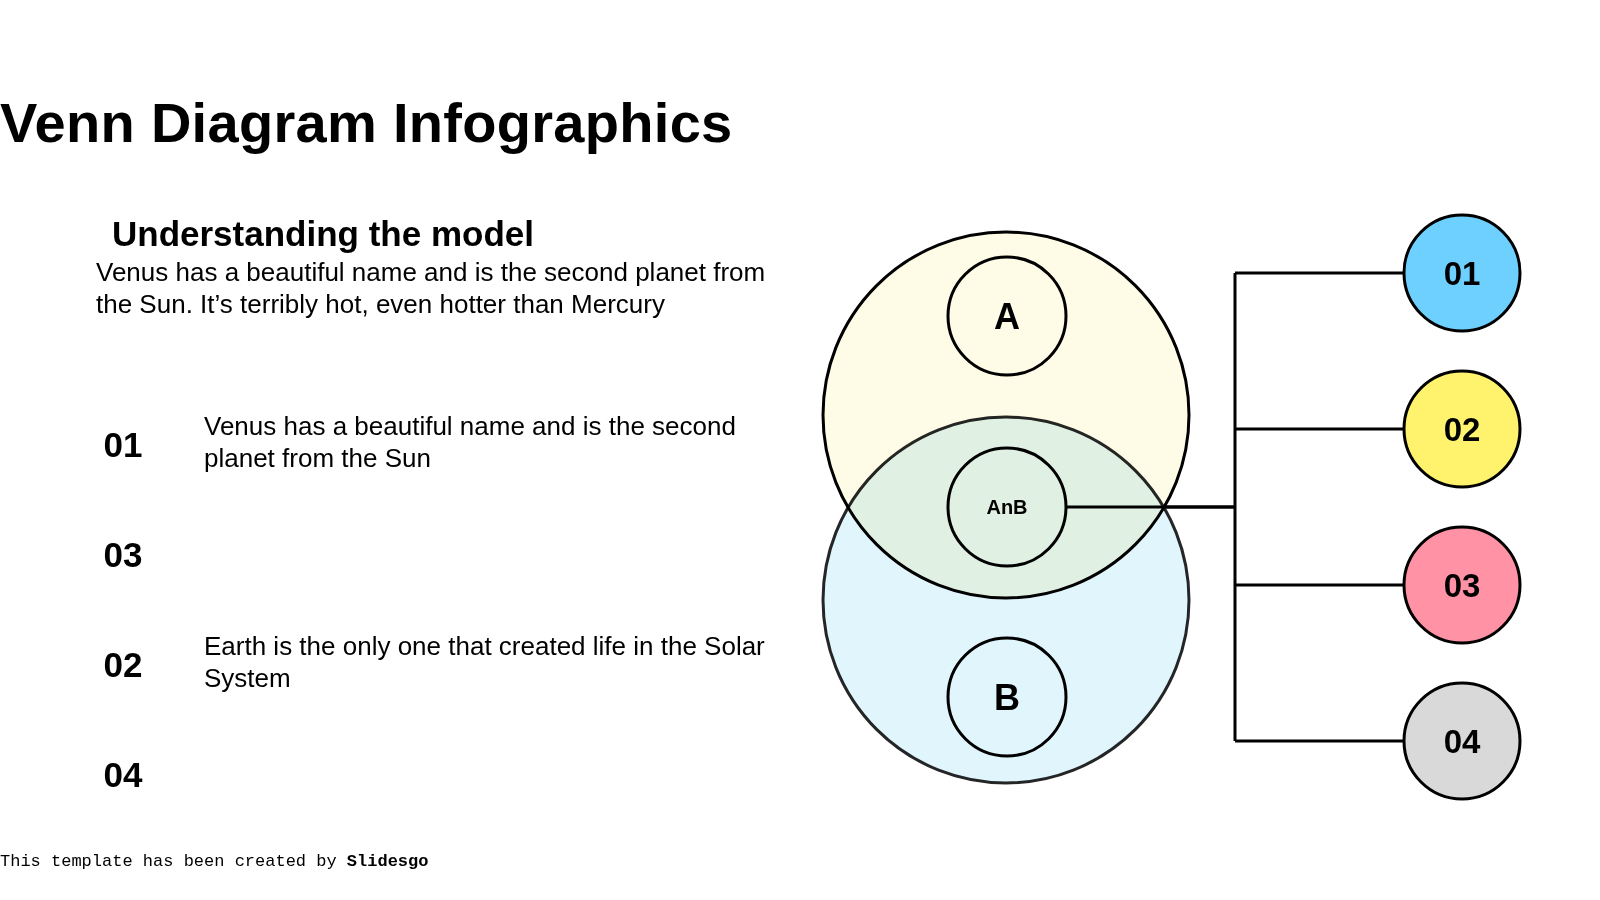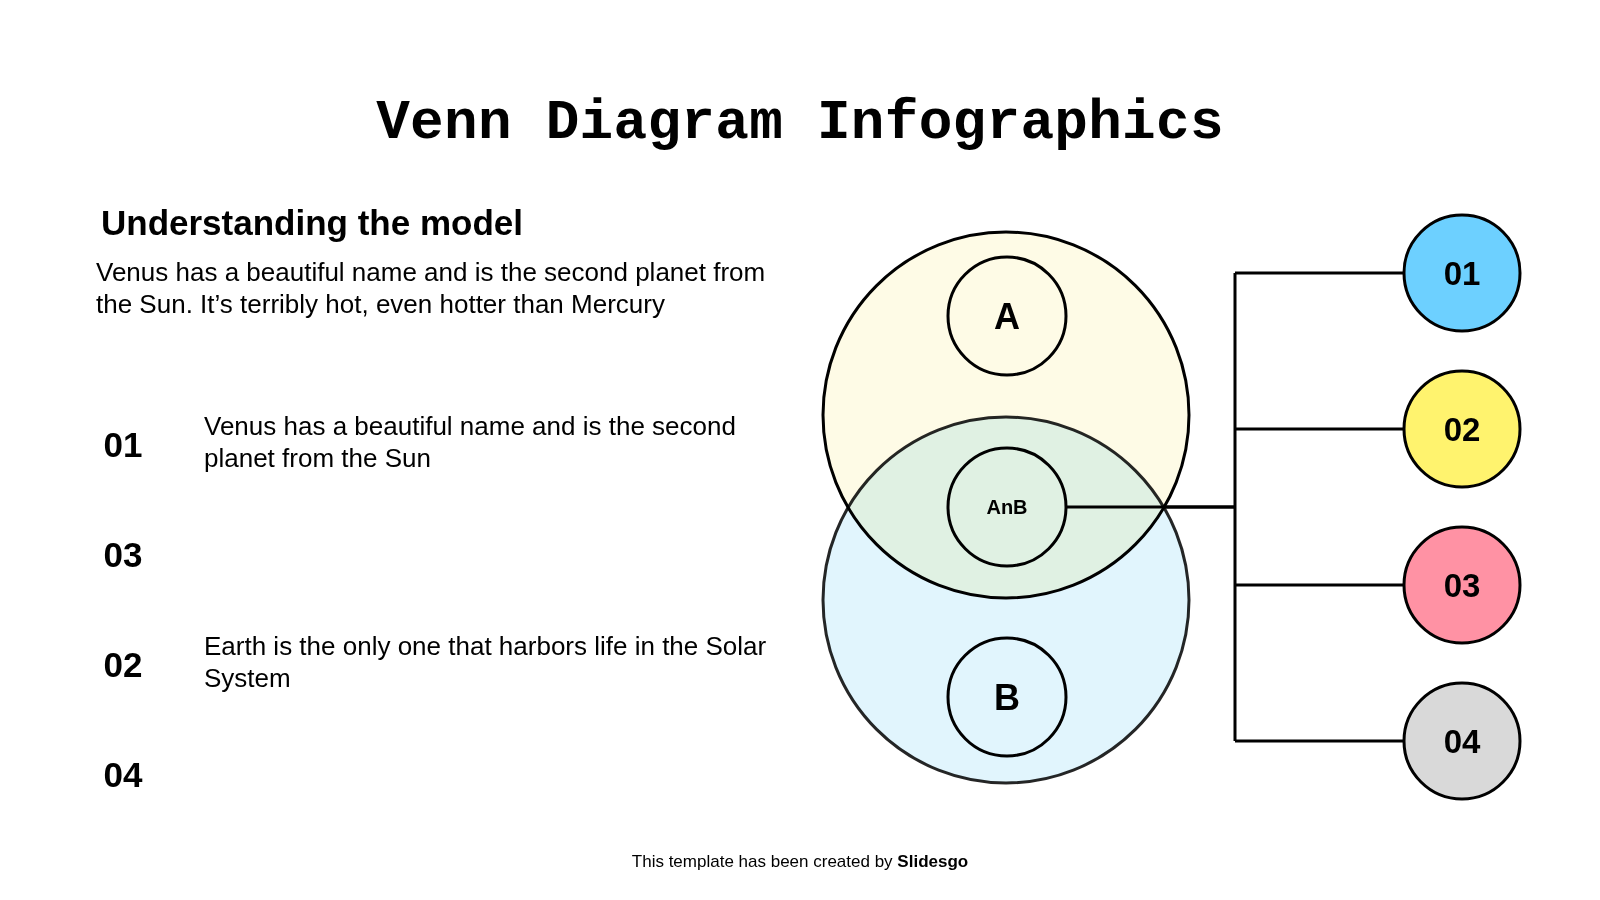--- a/index.html
+++ b/index.html
@@ -1,52 +1,52 @@
 <!DOCTYPE html>
 <html><head>
   <meta charset="utf-8">
   <style>
     html, body { margin: 0; padding: 0; background: #ffffff; }
     body { width: 1600px; height: 900px; position: relative; overflow: hidden;
            font-family: "Liberation Sans", "DejaVu Sans", sans-serif; color: #000; }
-    .title { position: absolute; left: 0; width: 1600px; top: 88px; text-align: center;
-             font-size: 56px; font-weight: 700; letter-spacing: 0.3px; line-height: 70px; margin: 0; font-family: Liberation Mono, monospace; }
+    .title { position: absolute; left: 0; width: 1600px; top: 88px; 
+             font-size: 56px; font-weight: 700; letter-spacing: 0.3px; line-height: 70px; margin: 0; }
     .subheading { position: absolute; left: 96px; top: 196px; font-size: 35px; font-weight: 600;
-                  line-height: 44px; margin: 5px; }
+                  line-height: 44px; margin: 16px; }
     .intro { position: absolute; left: 96px; top: 256px; width: 680px; font-size: 26px;
              line-height: 32px; margin: 0; }
     .item { position: absolute; left: 90px; width: 700px; height: 70px; }
     .item-num { position: absolute; left: 0; top: 0; width: 66px; height: 70px; display: flex;
                 align-items: center; justify-content: center; font-size: 35px; font-weight: 700; }
     .item-text { position: absolute; left: 114px; top: 0; width: 590px; font-size: 26px;
                  line-height: 32px; }
     .diagram { position: absolute; left: 0; top: 0; width: 1600px; height: 900px; pointer-events: none; }
-    .footer { position: absolute; left: 0; width: 1600px; top: 851px; text-align: center;
-              font-size: 17px; line-height: 22px; }
+    .footer { position: absolute; left: 0; width: 1600px; top: 851px; text-align: left;
+              font-size: 17px; line-height: 22px; font-family: Liberation Mono, monospace; }
     .footer b { font-weight: 700; }
   </style>
 </head>
 <body>
 
 <h1 class="title">Venn Diagram Infographics</h1>
 
 <h2 class="subheading">Understanding the model</h2>
 
 <p class="intro">Venus has a beautiful name and is the second planet from the Sun. It’s terribly hot, even hotter than Mercury</p>
 
 <div class="item" style="top:410px;">
   <div class="item-num">01</div>
   <div class="item-text">Venus has a beautiful name and is the second planet from the Sun</div>
 </div>
 <div class="item" style="top:520px;">
   <div class="item-num">03</div>
 </div>
 <div class="item" style="top:630px;">
   <div class="item-num">02</div>
-  <div class="item-text">Earth is the only one that harbors life in the Solar System</div>
+  <div class="item-text">Earth is the only one that created life in the Solar System</div>
 </div>
 <div class="item" style="top:740px;">
   <div class="item-num">04</div>
 </div>
 
 <svg class="diagram" width="1600" height="900" viewBox="0 0 1600 900" xmlns="http://www.w3.org/2000/svg">
   <defs>
     <clipPath id="clipA">
         <circle cx="1006" cy="415" r="183"></circle>
       </clipPath>

